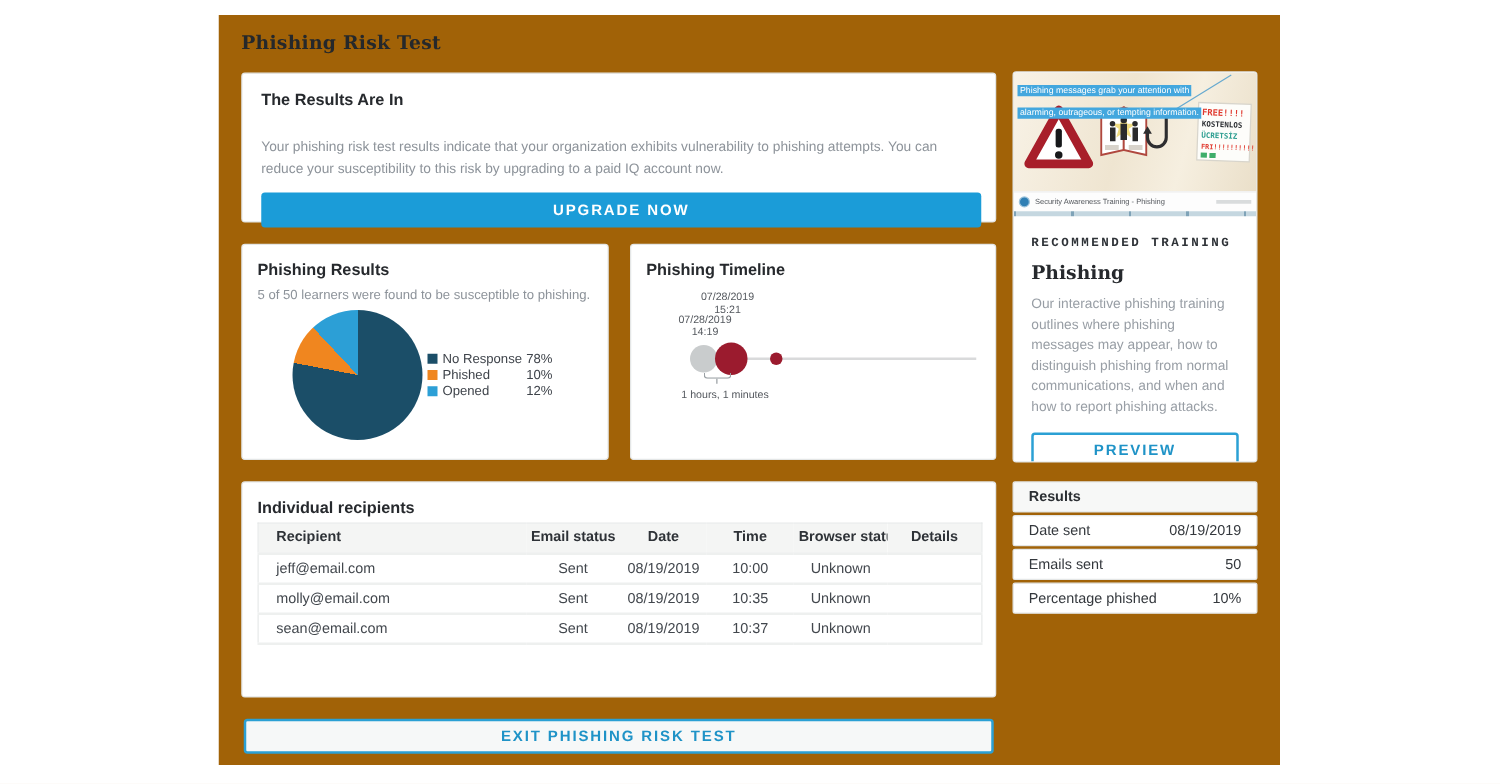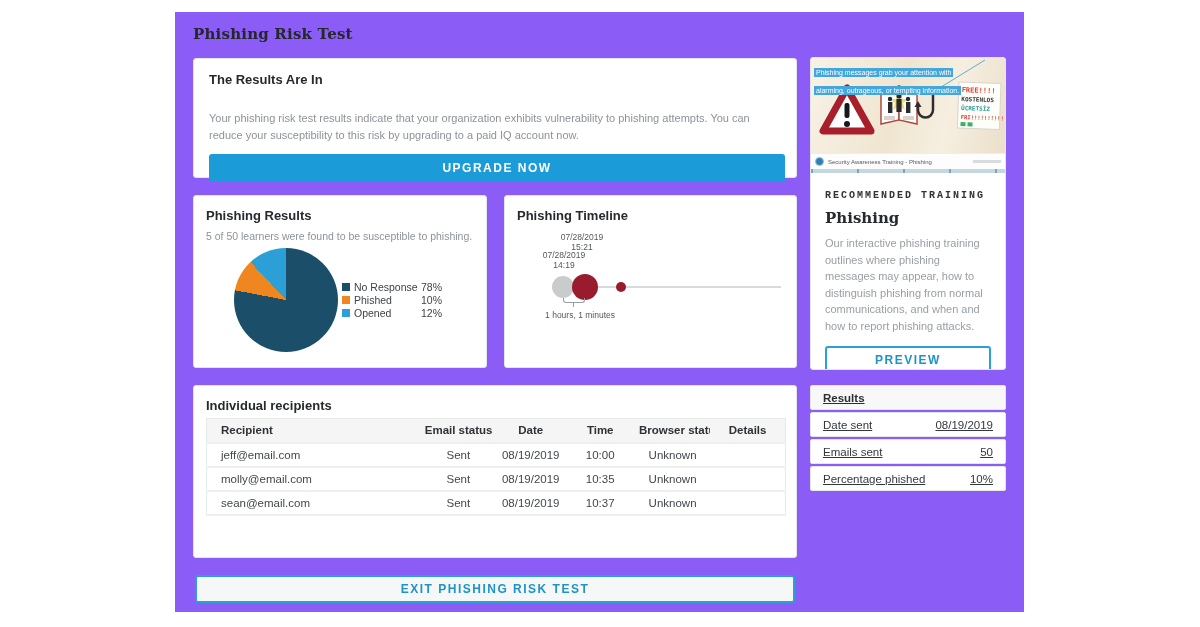--- a/index.html
+++ b/index.html
@@ -1,20 +1,20 @@
 <!DOCTYPE html>
 <html><head>
 <meta charset="utf-8">
 <style>
   * { margin:0; padding:0; box-sizing:border-box; }
   html,body { width:1200px; height:627px; background:#ffffff; overflow:hidden;
               font-family:"Liberation Sans", sans-serif; }
   .canvas { position:relative; width:1200px; height:627px; background:#ffffff; }
   .panel  { position:absolute; left:175px; top:12px; width:849px; height:600px;
-            background:#8b5cf6; }
+            background:#a16207; }
   h1.page-title { position:absolute; left:18px; top:13px; font-family:"DejaVu Serif",serif;
             font-size:15px; font-weight:700; color:#25282b; letter-spacing:.2px; }
   .card { position:absolute; background:#ffffff; border:1px solid #e4e6e6; border-radius:3px; }
   .card h2 { font-family:Liberation Sans, sans-serif; font-size:13px; font-weight:700; color:#26292d; }
 
   
   .banner { left:18px; top:46px; width:604px; height:120px; padding:13px 15px; }
   .banner p { margin-top:23px; font-size:11px; line-height:17px; color:#8d939a; width:575px; }
   .btn-solid { display:block; width:576px; height:28px; margin-top:10px; border:none;
                background:#1b9cd8; color:#ffffff; font-family:"Liberation Sans",sans-serif;
@@ -87,21 +87,21 @@
   .train-title { font-family:"DejaVu Serif",serif; font-size:15px; font-weight:700;
            color:#26292d; margin-top:8px; }
   .train-body { margin-top:8px; font-size:11px; line-height:16.5px; color:#989ea5; }
   .preview-btn { position:static; display:block; width:100%; height:28px; margin-top:12px;
            background:#ffffff; }
 
   
   .summary { position:absolute; left:635px; top:373px; width:196px; }
   .sum-row { display:flex; justify-content:space-between; align-items:center; height:25px;
              background:#ffffff; border:1px solid #e4e6e6; border-radius:2px;
-             margin-bottom:2px; padding:0 12px; font-size:11.5px; color:#34383d;text-decoration:underline; }
+             margin-bottom:2px; padding:0 12px; font-size:11.5px; color:#34383d; }
   .sum-row.head { background:#f7f8f7; font-weight:700; color:#2b2f33; }
   .sum-val { text-align:right; }
 </style>
 </head>
 <body>
 
 <div class="canvas">
   <div class="panel">
 
     <h1 class="page-title">Phishing Risk Test</h1>

